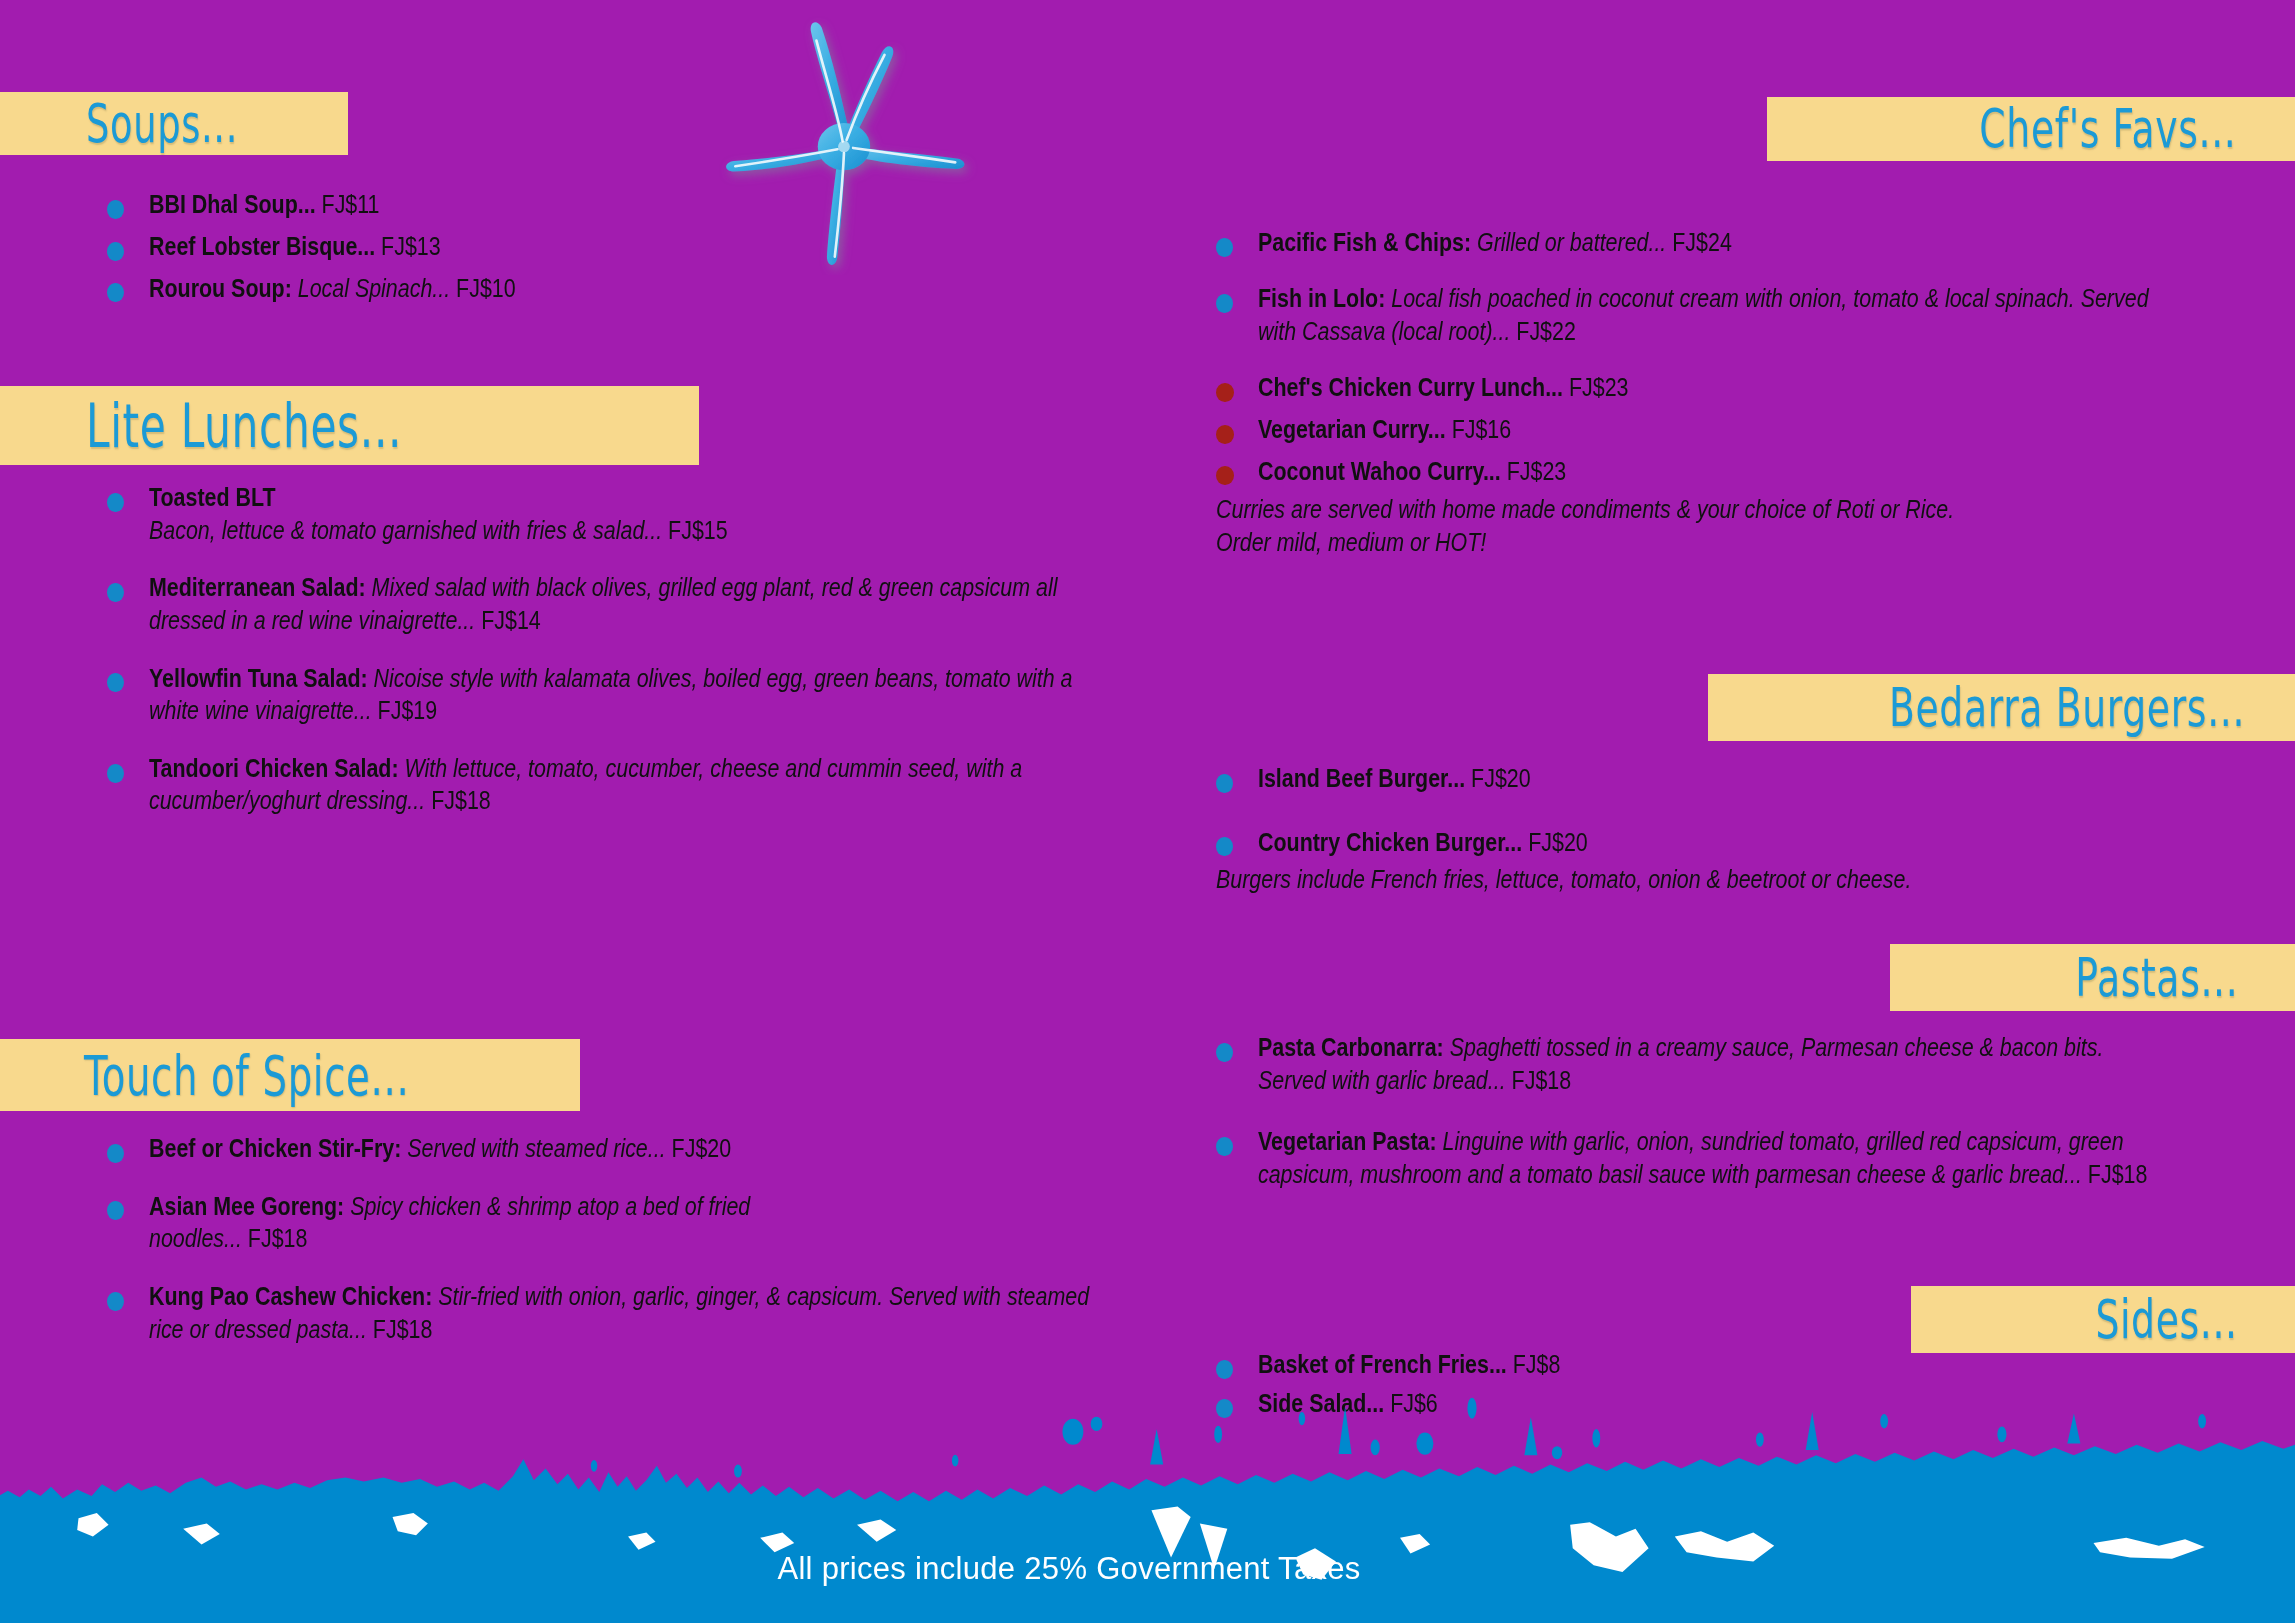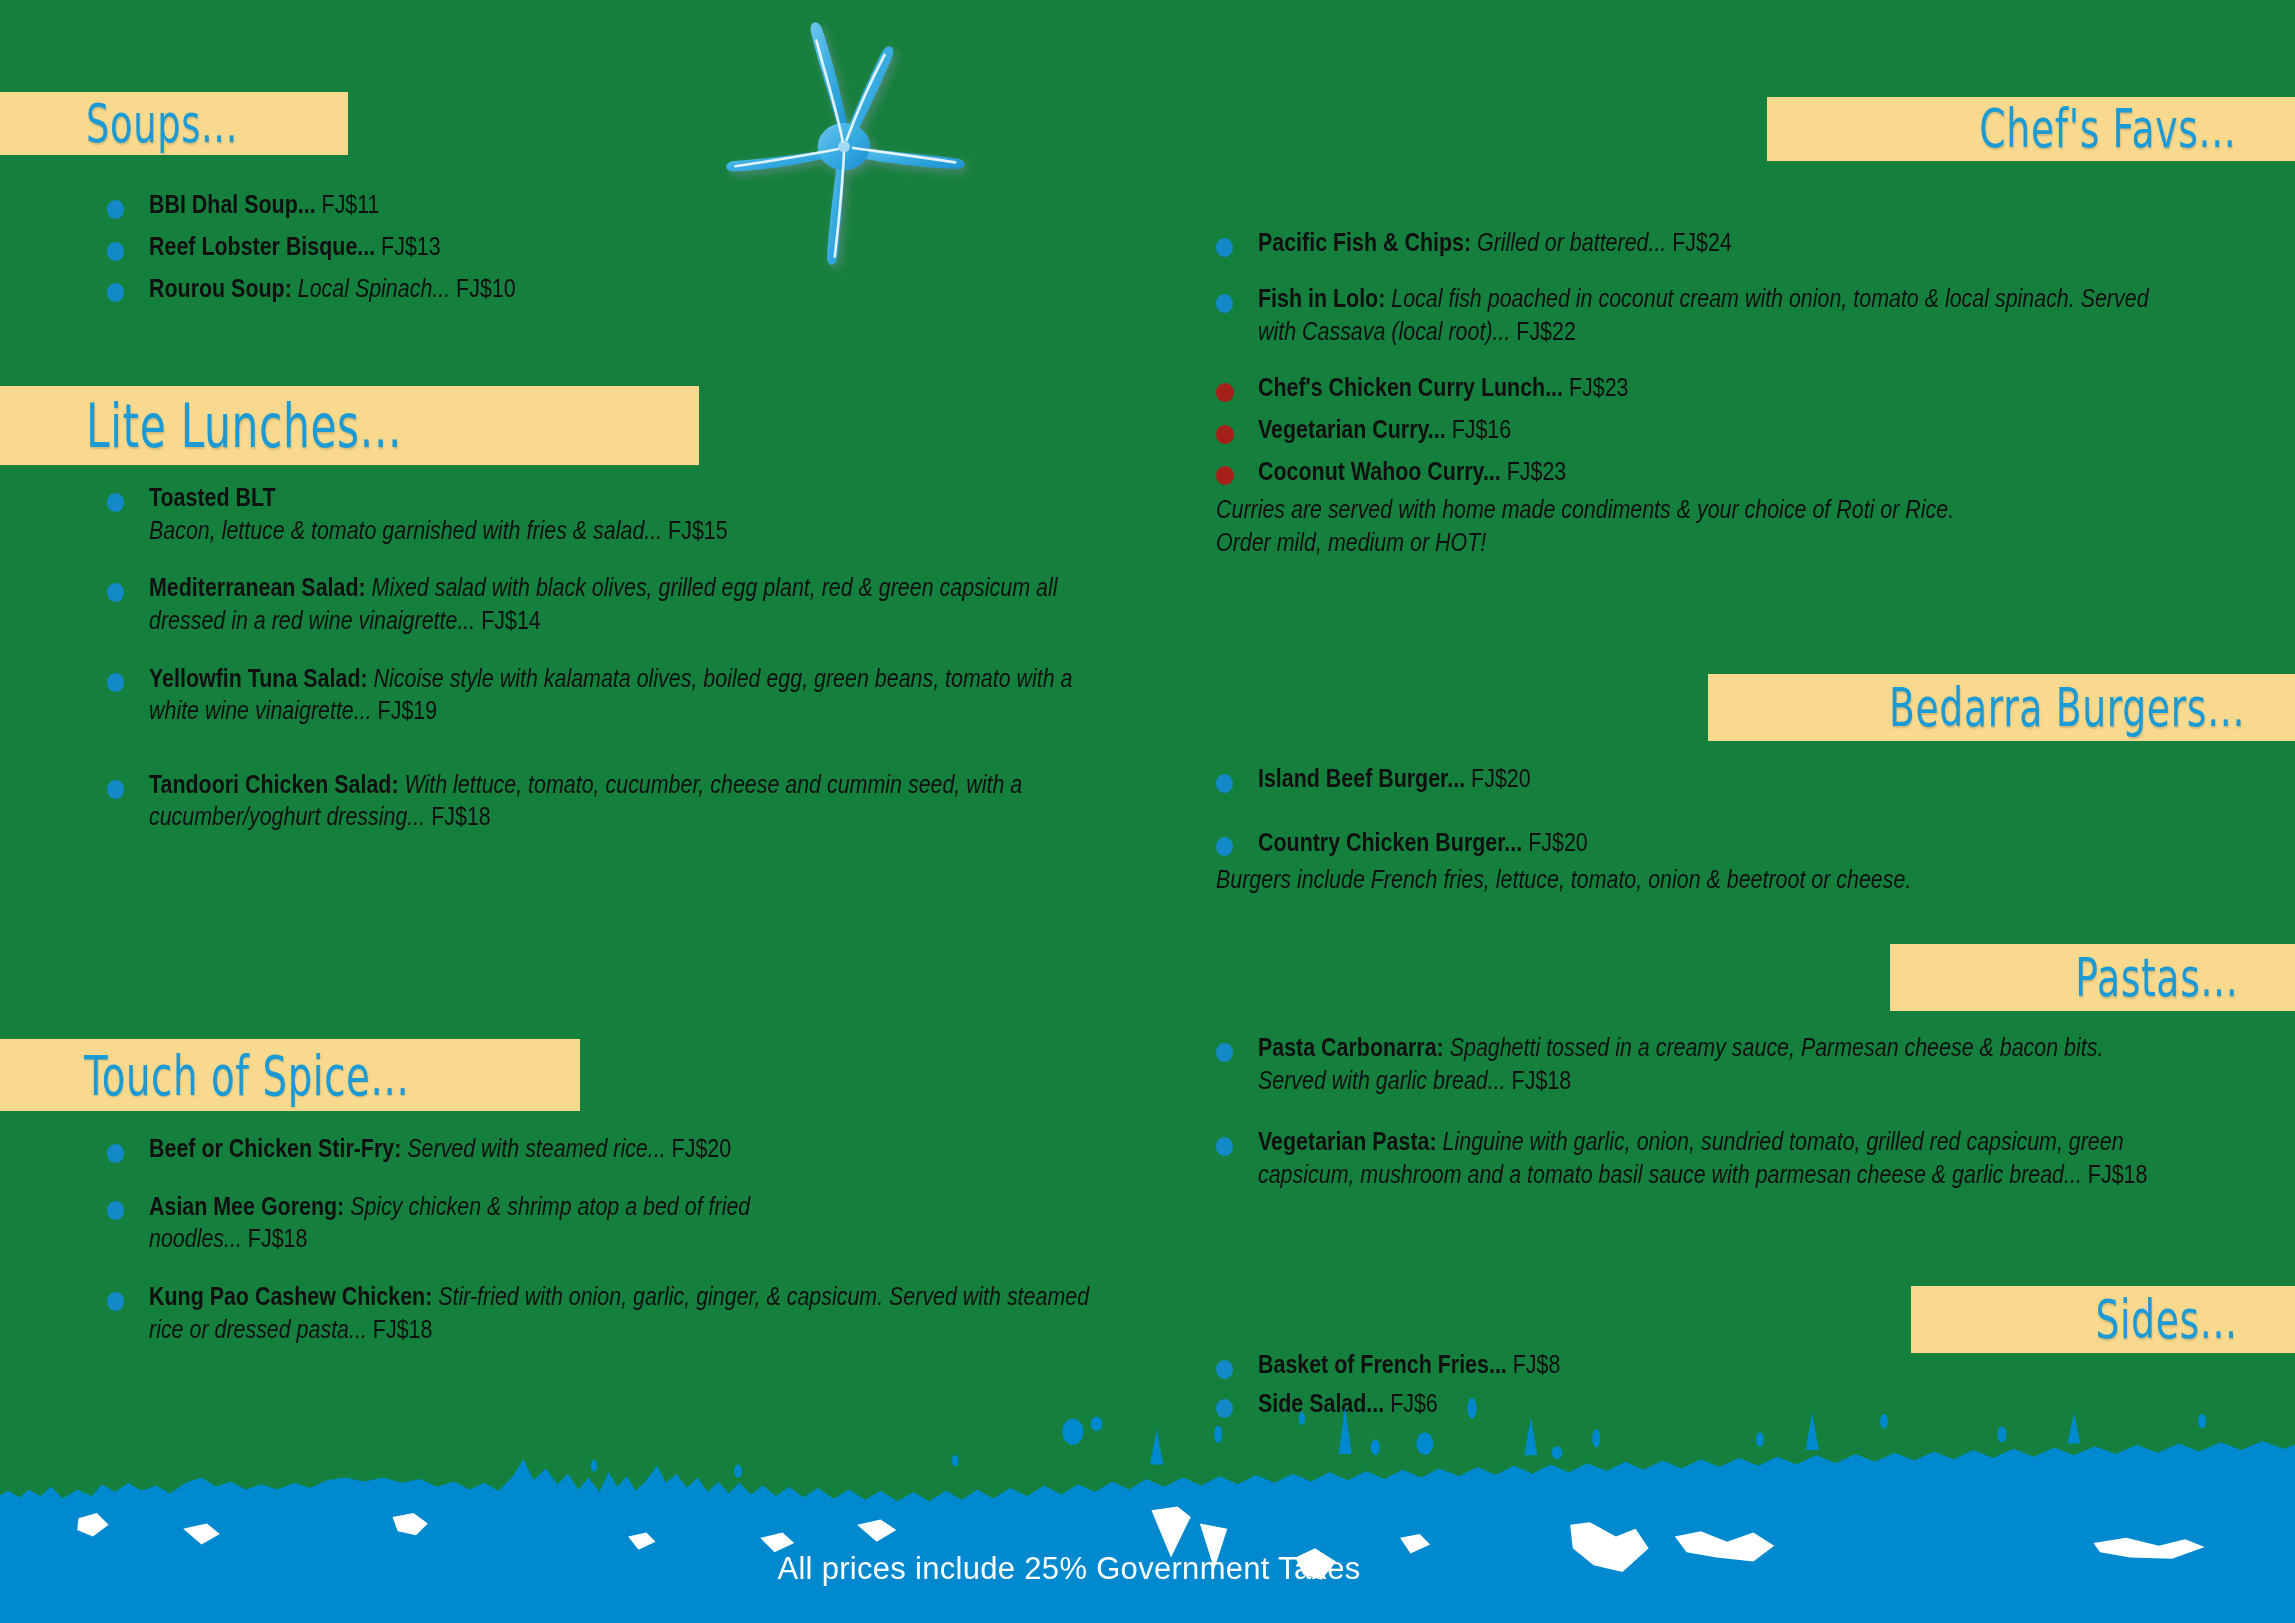--- a/index.html
+++ b/index.html
@@ -4,21 +4,21 @@
 <style>
   html, body {
     margin: 0;
     padding: 0;
     background: #ffffff;
   }
   #page {
     position: relative;
     width: 2295px;
     height: 1623px;
-    background: #15803d;
+    background: #a21caf;
     overflow: hidden;
     font-family: "Liberation Sans", sans-serif;
   }
 
   
   .banner {
     position: absolute;
     background: #f8d98d;
     display: flex;
     align-items: center;
@@ -192,21 +192,21 @@
       </div>
     </div>
     <div class="item" style="margin-bottom:25px;">
       <span class="bullet"></span>
       <div class="item-text">
         <b>Mediterranean  Salad:</b>
         <i>Mixed salad with black olives, grilled egg plant, red &amp; green capsicum all dressed in a red wine vinaigrette...</i>
         <span>FJ$14</span>
       </div>
     </div>
-    <div class="item" style="margin-bottom:41px;">
+    <div class="item" style="margin-bottom:25px;">
       <span class="bullet"></span>
       <div class="item-text">
         <b>Yellowfin Tuna Salad:</b>
         <i>Nicoise style with kalamata olives, boiled egg, green beans, tomato with a white wine vinaigrette...</i>
         <span>FJ$19</span>
       </div>
     </div>
     <div class="item" style="margin-bottom:0px;">
       <span class="bullet"></span>
       <div class="item-text">

